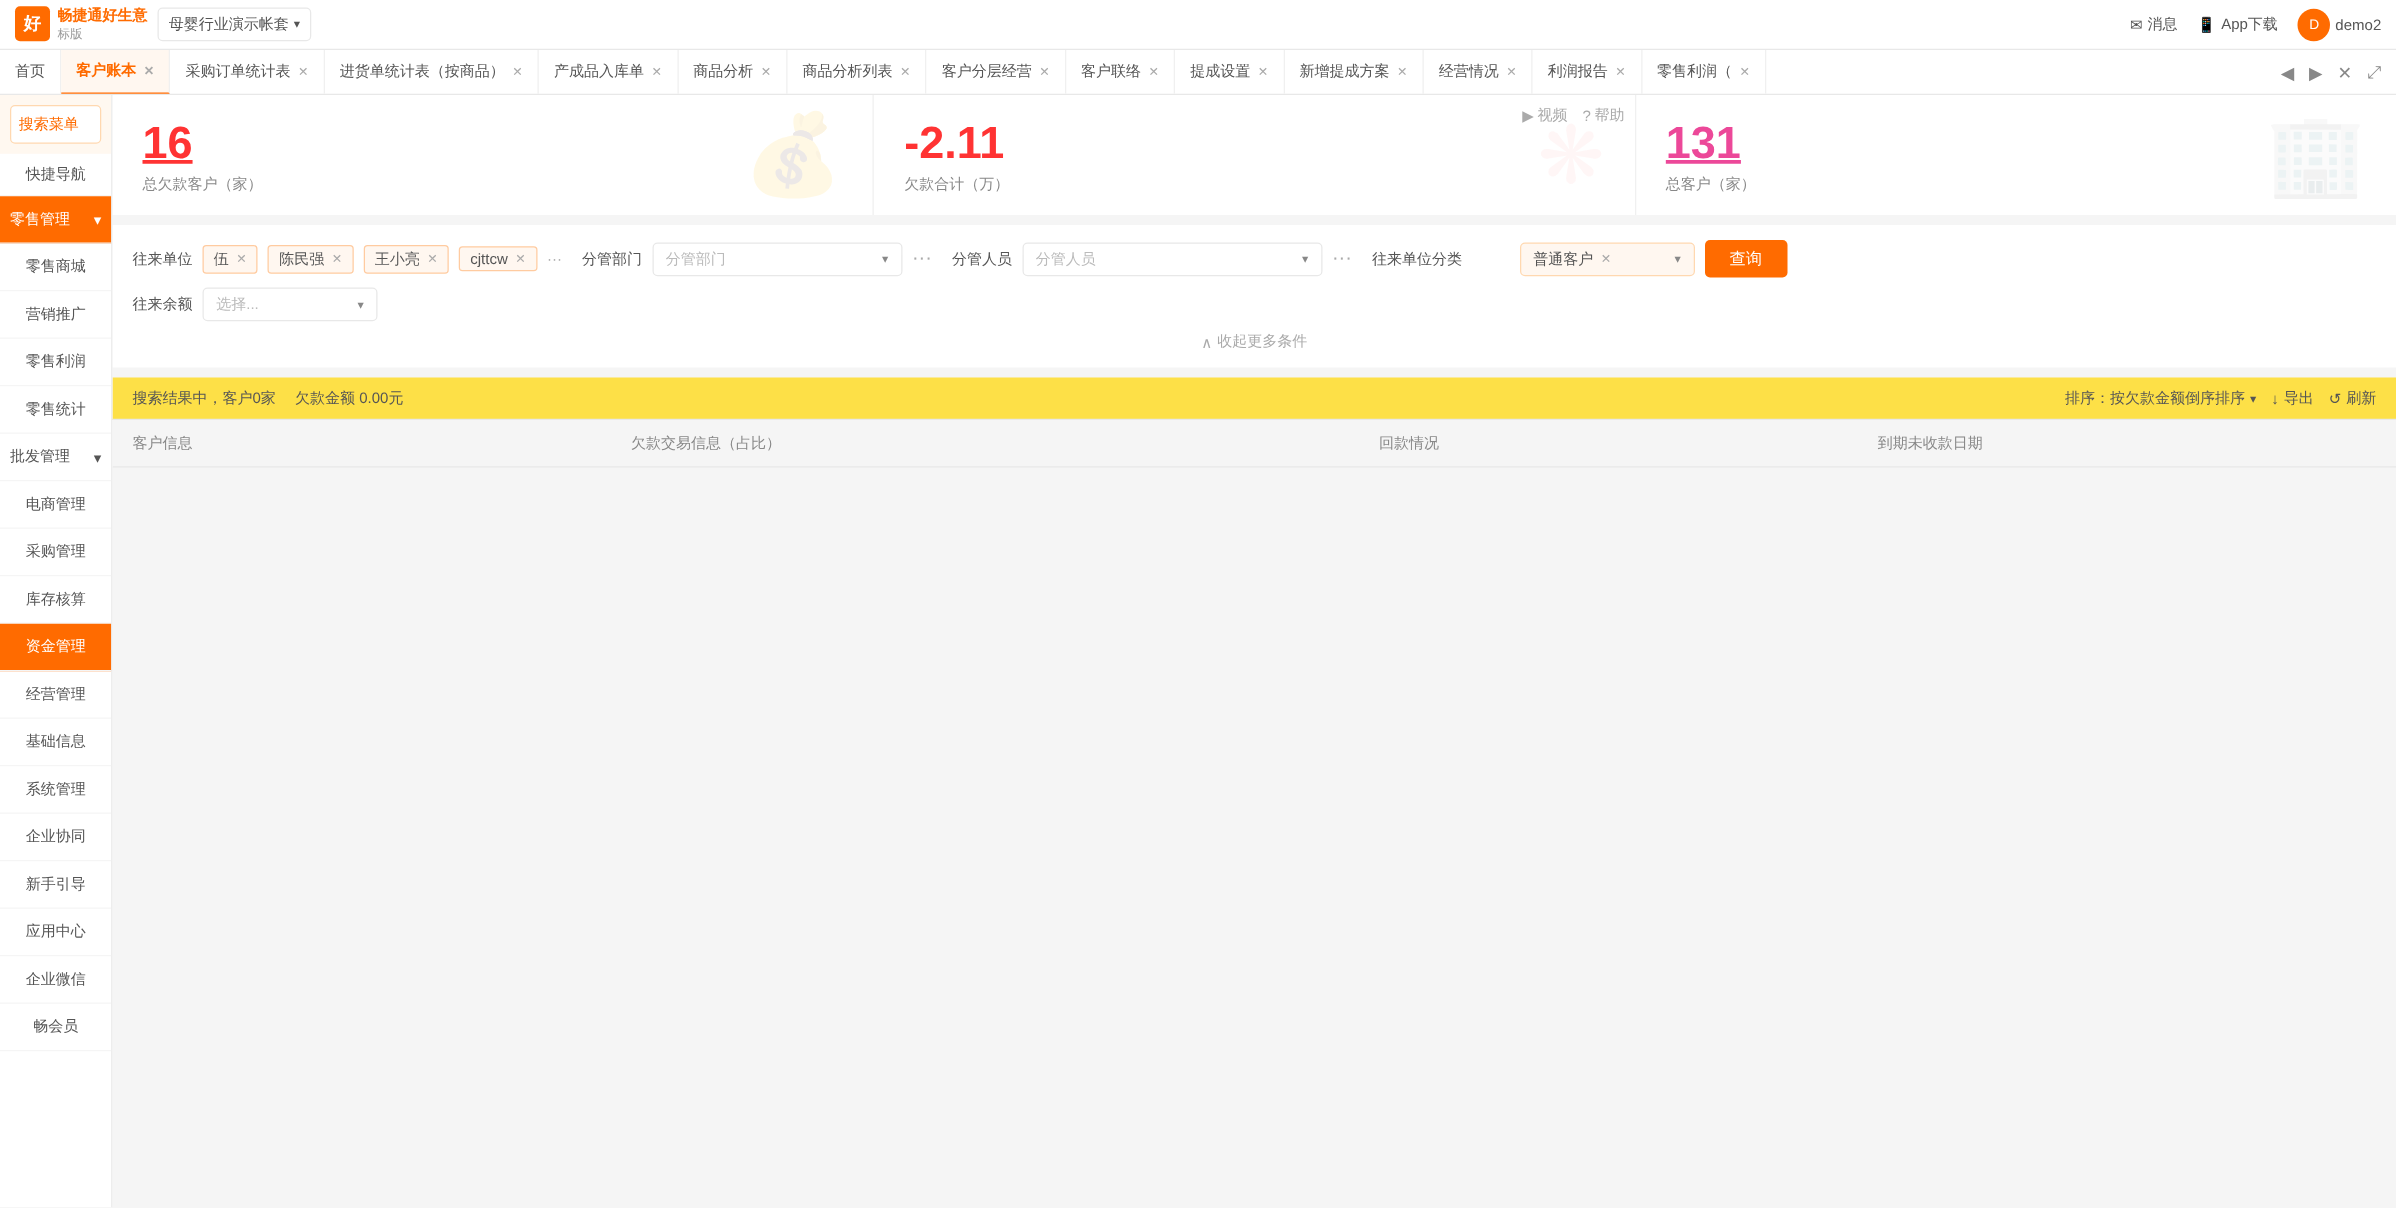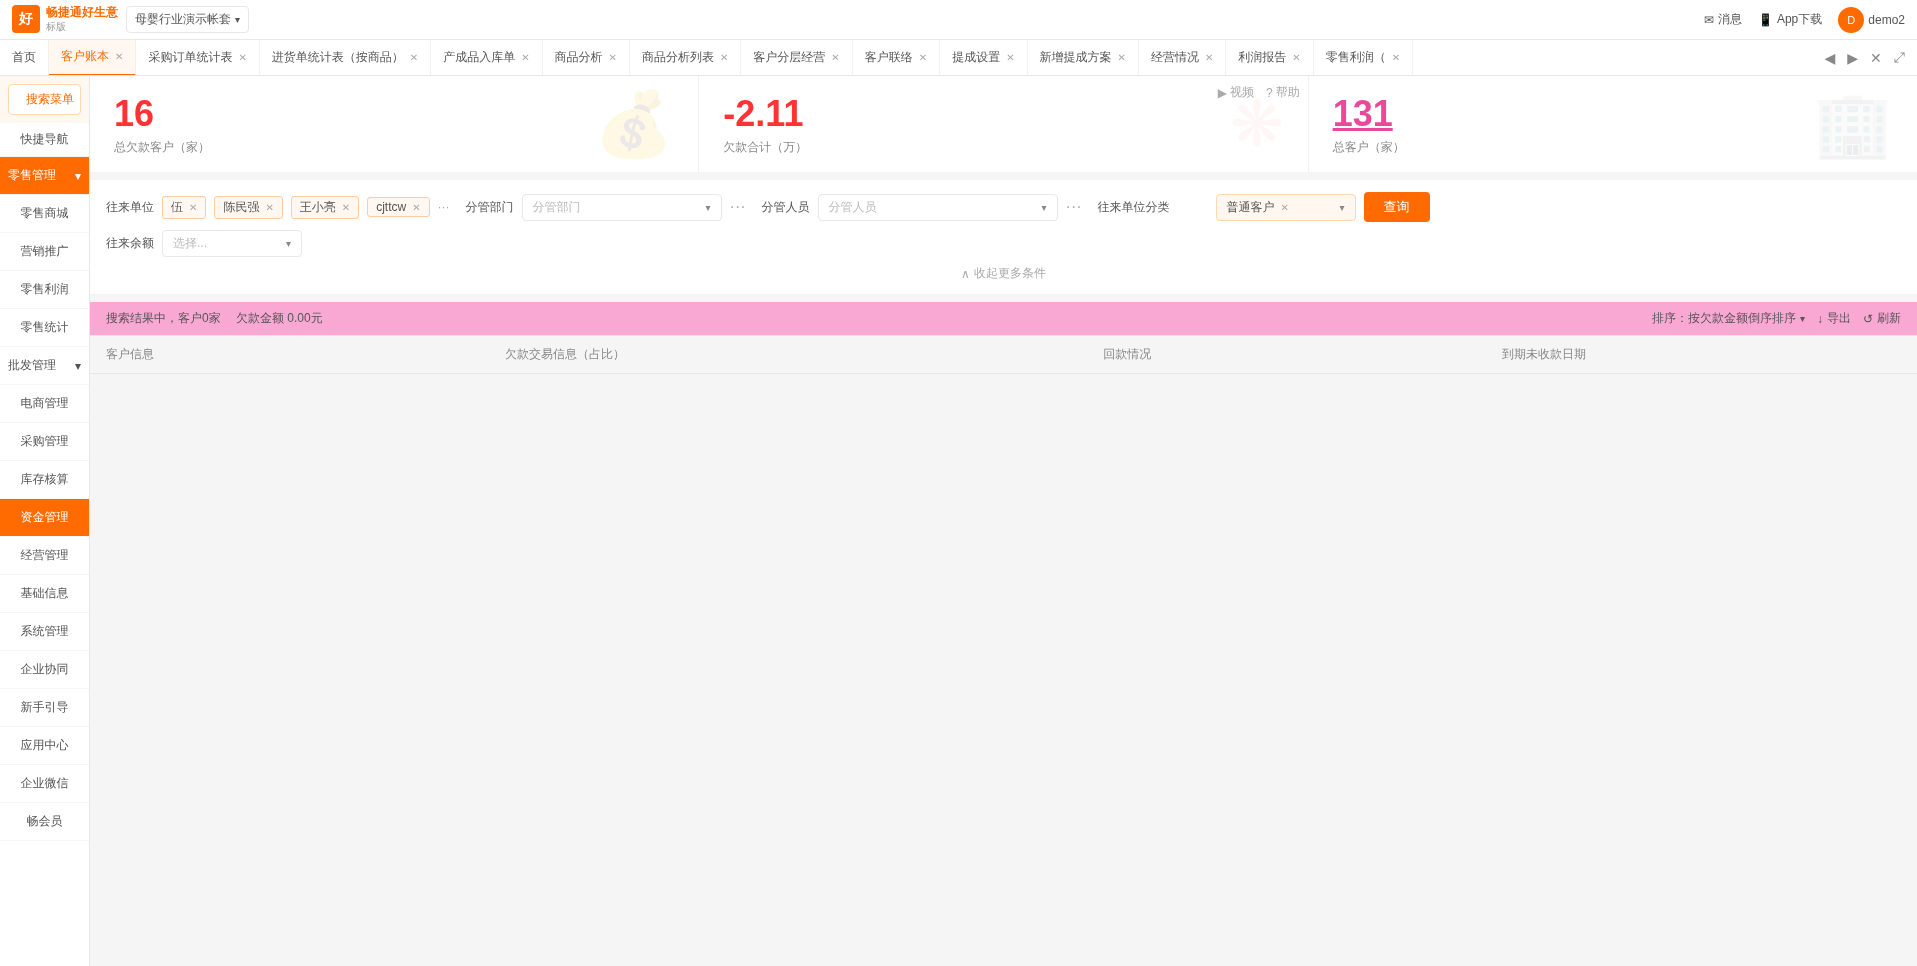--- a/index.html
+++ b/index.html
@@ -13,32 +13,32 @@
     .logo-text { font-size: 12px; color: #ff6b00; font-weight: bold; line-height: 1.2; }
     .logo-sub { font-size: 10px; color: #999; }
     .top-bar-selector { display: flex; align-items: center; gap: 4px; cursor: pointer; padding: 4px 8px; border: 1px solid #e8e8e8; border-radius: 4px; font-size: 12px; color: #555; }
     .top-bar-right { display: flex; align-items: center; gap: 16px; }
     .top-bar-action { display: flex; align-items: center; gap: 4px; font-size: 12px; color: #555; cursor: pointer; }
     .avatar { width: 26px; height: 26px; border-radius: 50%; background: #ccc; overflow: hidden; display: flex; align-items: center; justify-content: center; font-size: 11px; color: white; background: #ff6b00; }
 
     
     .tab-bar { height: 36px; background: #fff; display: flex; align-items: center; border-bottom: 1px solid #e8e8e8; overflow: hidden; flex-shrink: 0; }
     .tab-item { display: flex; align-items: center; gap: 4px; padding: 0 12px; height: 36px; font-size: 12px; color: #555; cursor: pointer; border-right: 1px solid #f0f0f0; white-space: nowrap; flex-shrink: 0; }
-    .tab-item.active { background: #fff7f0; color: #ff6b00; border-bottom: 2px solid #ff6b00; }
+    .tab-item.active { background: #fff7f0; color: #ff6b00; border-bottom: 2px solid #ff6b00; font-weight: bold; }
     .tab-item .close-btn { font-size: 10px; color: #aaa; margin-left: 2px; }
     .tab-bar-end { display: flex; align-items: center; margin-left: auto; padding: 0 8px; gap: 4px; }
     .tab-nav-btn { cursor: pointer; padding: 2px 4px; color: #888; font-size: 14px; }
 
     
     .main-layout { display: flex; flex: 1; overflow: hidden; }
 
     
     .sidebar { width: 90px; background: #fff; border-right: 1px solid #e8e8e8; display: flex; flex-direction: column; flex-shrink: 0; overflow-y: auto; }
     .sidebar-search { padding: 8px; background: #fff8f0; }
-    .sidebar-search-btn { width: 100%; padding: 6px; background: #fff; border: 1px solid #ffd8b0; border-radius: 4px; color: #ff6b00; font-size: 12px; cursor: pointer; text-align: right; }
+    .sidebar-search-btn { width: 100%; padding: 6px; background: #fff; border: 1px solid #ffd8b0; border-radius: 4px; color: #ff6b00; font-size: 12px; cursor: pointer; text-align: left; }
     .sidebar-nav { display: flex; flex-direction: column; }
     .sidebar-nav-btn { padding: 8px 4px; text-align: center; font-size: 12px; color: #555; cursor: pointer; border-bottom: 1px solid #f5f5f5; }
     .sidebar-item { padding: 10px 4px; text-align: center; font-size: 12px; color: #555; cursor: pointer; border-bottom: 1px solid #f5f5f5; display: flex; align-items: center; justify-content: center; gap: 2px; }
     .sidebar-item.active { background: #ff6b00; color: white; }
     .sidebar-item.has-arrow { justify-content: space-between; padding: 10px 8px; text-align: center; }
 
     
     .content { flex: 1; overflow-y: auto; background: #f5f5f5; }
 
     
@@ -55,21 +55,21 @@
     .filter-label { font-size: 12px; color: #555; white-space: nowrap; }
     .filter-tag { display: inline-flex; align-items: center; gap: 4px; padding: 2px 8px; background: #fff7f0; border: 1px solid #ffcba0; border-radius: 3px; font-size: 12px; color: #555; }
     .filter-more { color: #aaa; cursor: pointer; font-size: 12px; }
     .filter-select { display: flex; align-items: center; gap: 4px; padding: 4px 10px; border: 1px solid #e8e8e8; border-radius: 4px; font-size: 12px; color: #888; min-width: 120px; cursor: pointer; }
     .filter-select-wide { min-width: 200px; }
     .filter-dots { color: #aaa; cursor: pointer; font-size: 16px; }
     .filter-query-btn { padding: 6px 20px; background: #ff6b00; color: white; border: none; border-radius: 4px; font-size: 13px; cursor: pointer; }
     .collapse-btn { display: flex; align-items: center; gap: 4px; color: #aaa; font-size: 12px; cursor: pointer; justify-content: center; }
 
     
-    .result-bar { background: #f9a8d4; padding: 8px 16px; display: flex; align-items: center; justify-content: space-between; border-bottom: 1px solid #e8e8e8; font-size: 12px; color: #555; }
+    .result-bar { background: #fde047; padding: 8px 16px; display: flex; align-items: center; justify-content: space-between; border-bottom: 1px solid #e8e8e8; font-size: 12px; color: #555; }
     .result-bar-right { display: flex; align-items: center; gap: 12px; }
     .sort-select { display: flex; align-items: center; gap: 4px; cursor: pointer; color: #555; }
     .result-action { display: flex; align-items: center; gap: 4px; cursor: pointer; color: #555; }
 
     
     .data-table { width: 100%; background: #fff; }
     .table-header { display: flex; padding: 10px 16px; background: #f5f5f5; font-size: 12px; color: #888; border-bottom: 1px solid #e8e8e8; }
     .table-col-1 { flex: 2; }
     .table-col-2 { flex: 3; }
     .table-col-3 { flex: 2; }
@@ -244,21 +244,21 @@
       </div>
     </div>
   </div>
 
   <div class="content">
 
     <div class="stats-row">
 
       <div class="stat-card" style="position:relative;">
         <div style="position:absolute;right:24px;top:50%;transform:translateY(-50%);opacity:0.12;font-size:64px;color:#ff9944;">💰</div>
-        <div class="stat-number" style="color:#ff3333;font-size:36px;font-weight:bold;">16</div>
+        <div class="stat-number" style="color:#ff3333;font-size:36px;font-weight:bold;text-decoration:underline;">16</div>
         <div class="stat-label">总欠款客户（家）</div>
       </div>
 
       <div class="stat-card" style="position:relative;">
         <div style="position:absolute;right:24px;top:50%;transform:translateY(-50%);opacity:0.1;font-size:64px;color:#ffaaaa;">❋</div>
         <div class="stat-number" style="color:#ff3333;font-size:36px;font-weight:bold;">-2.11</div>
         <div class="stat-label">欠款合计（万）</div>
         <div style="position:absolute;top:8px;right:8px;display:flex;gap:12px;">
           <span style="display:flex;align-items:center;gap:3px;font-size:12px;color:#aaa;cursor:pointer;">
             <span>▶</span>

